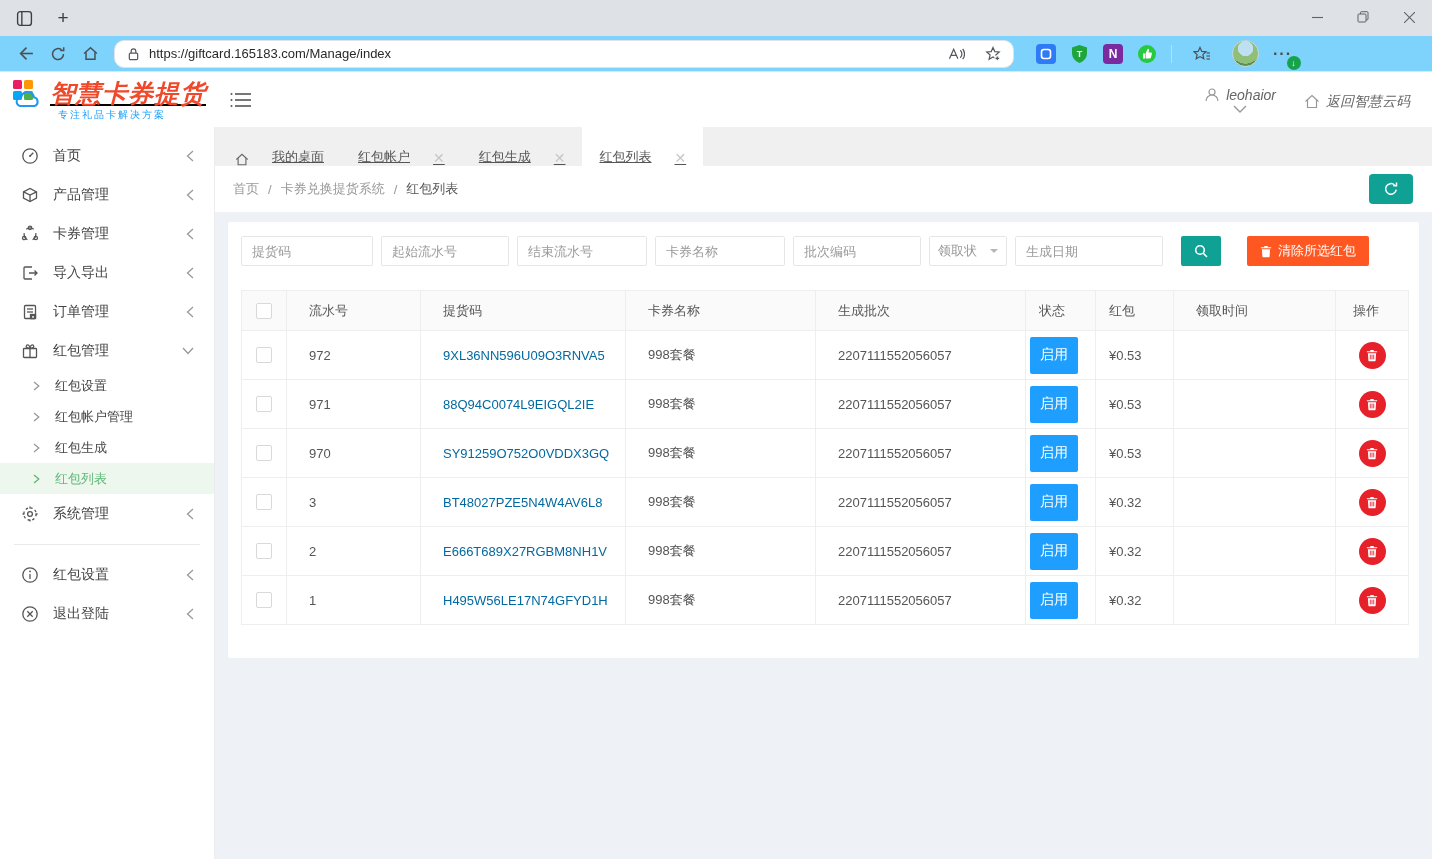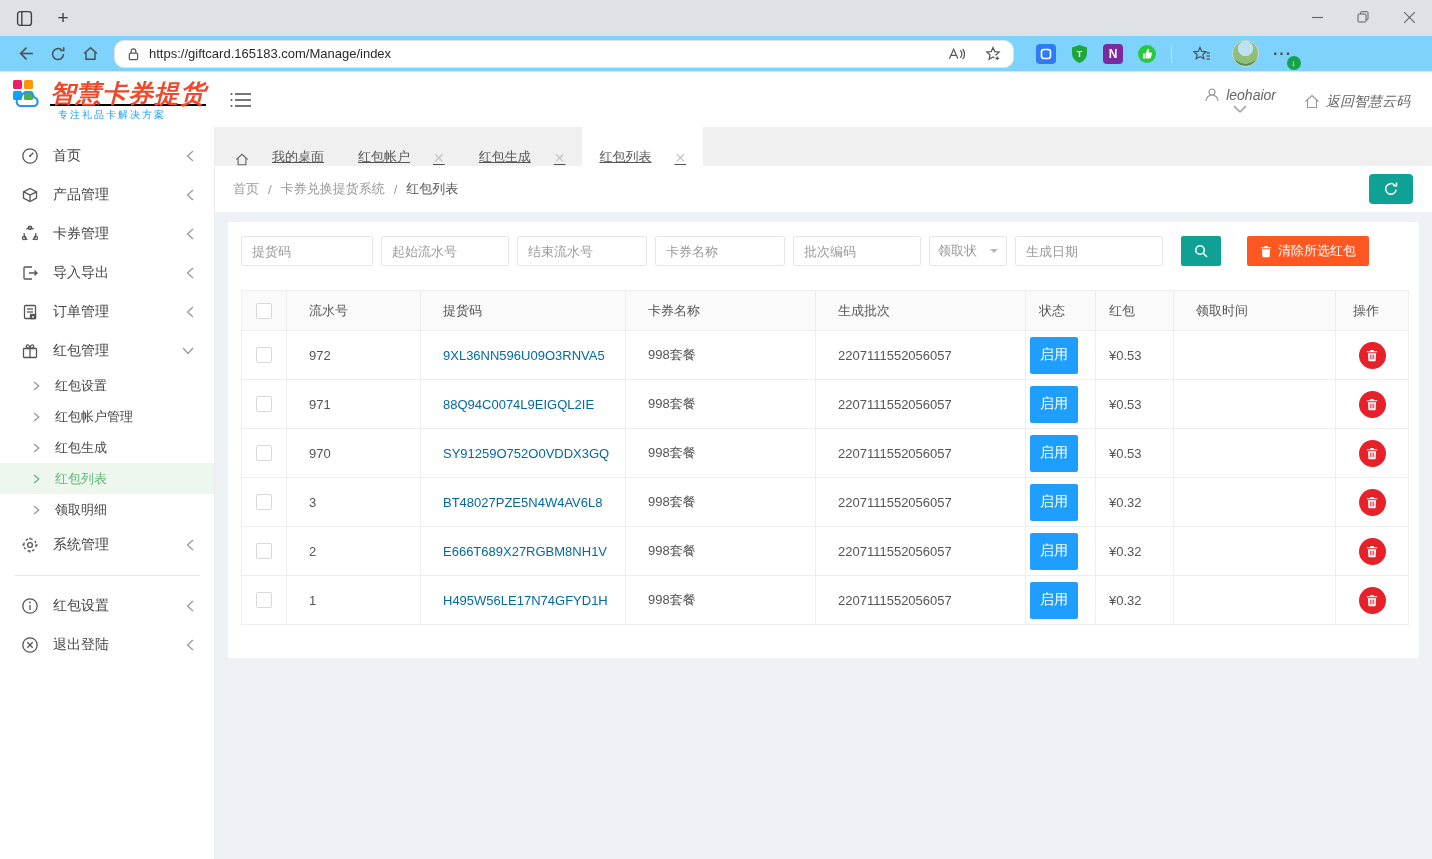--- a/index.html
+++ b/index.html
@@ -373,28 +373,20 @@
         </span>
       <span>红包生成</span>
     </div>
     <div class="sub active">
       <span class="subarrow">
           <svg width="7" height="10" viewBox="0 0 7 10" fill="none" stroke="currentColor" stroke-width="1.3">
             <path d="M1 1 L5.8 5 L1 9"></path>
           </svg>
         </span>
       <span>红包列表</span>
-    </div>
-    <div class="sub">
-      <span class="subarrow">
-          <svg width="7" height="10" viewBox="0 0 7 10" fill="none" stroke="currentColor" stroke-width="1.3">
-            <path d="M1 1 L5.8 5 L1 9"></path>
-          </svg>
-        </span>
-      <span>领取明细</span>
     </div>
 
     <div class="mitem">
       <span class="micon">
           <svg viewBox="0 0 18 18" width="18" height="18" fill="none" stroke="currentColor" stroke-width="1.3">
             <circle cx="9" cy="9" r="2.4"></circle>
             <circle cx="9" cy="9" r="6.2" stroke-dasharray="2.4 2.4"></circle>
             <path d="M9 1.5 V3.5 M9 14.5 V16.5 M1.5 9 H3.5 M14.5 9 H16.5"></path>
           </svg>
         </span>

